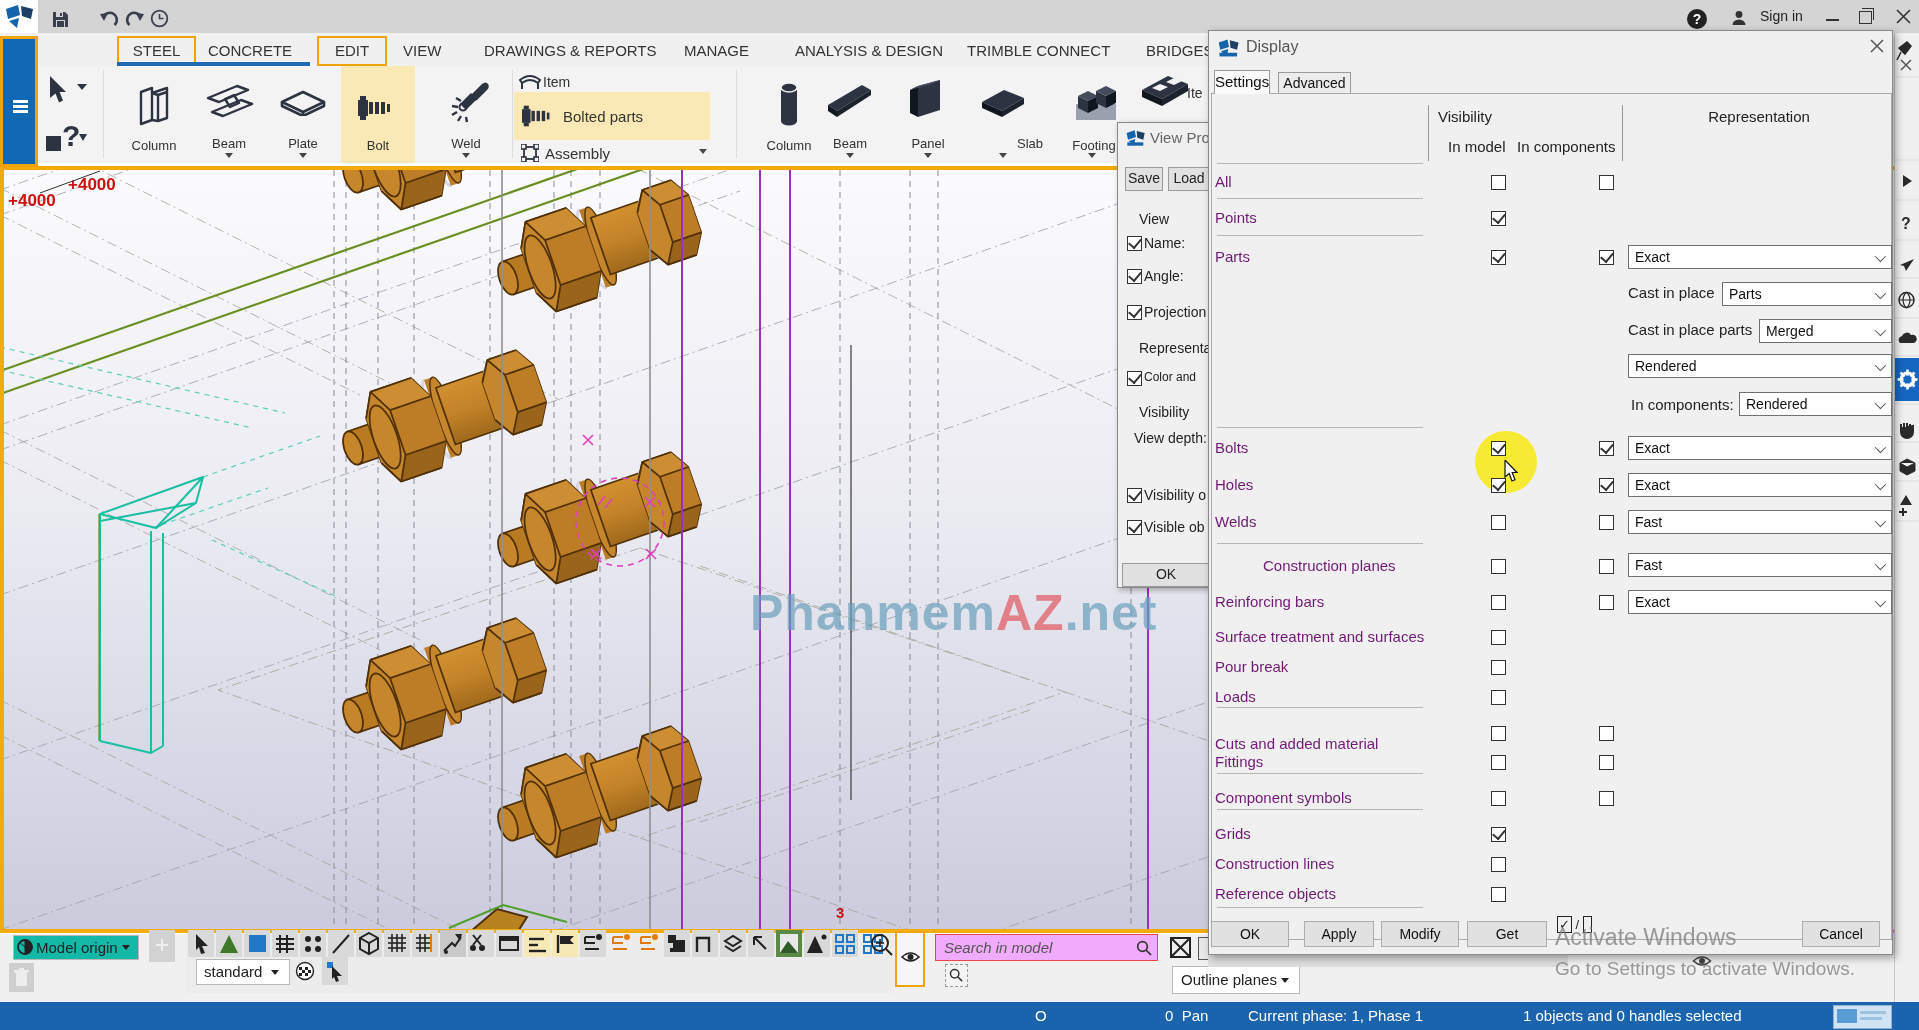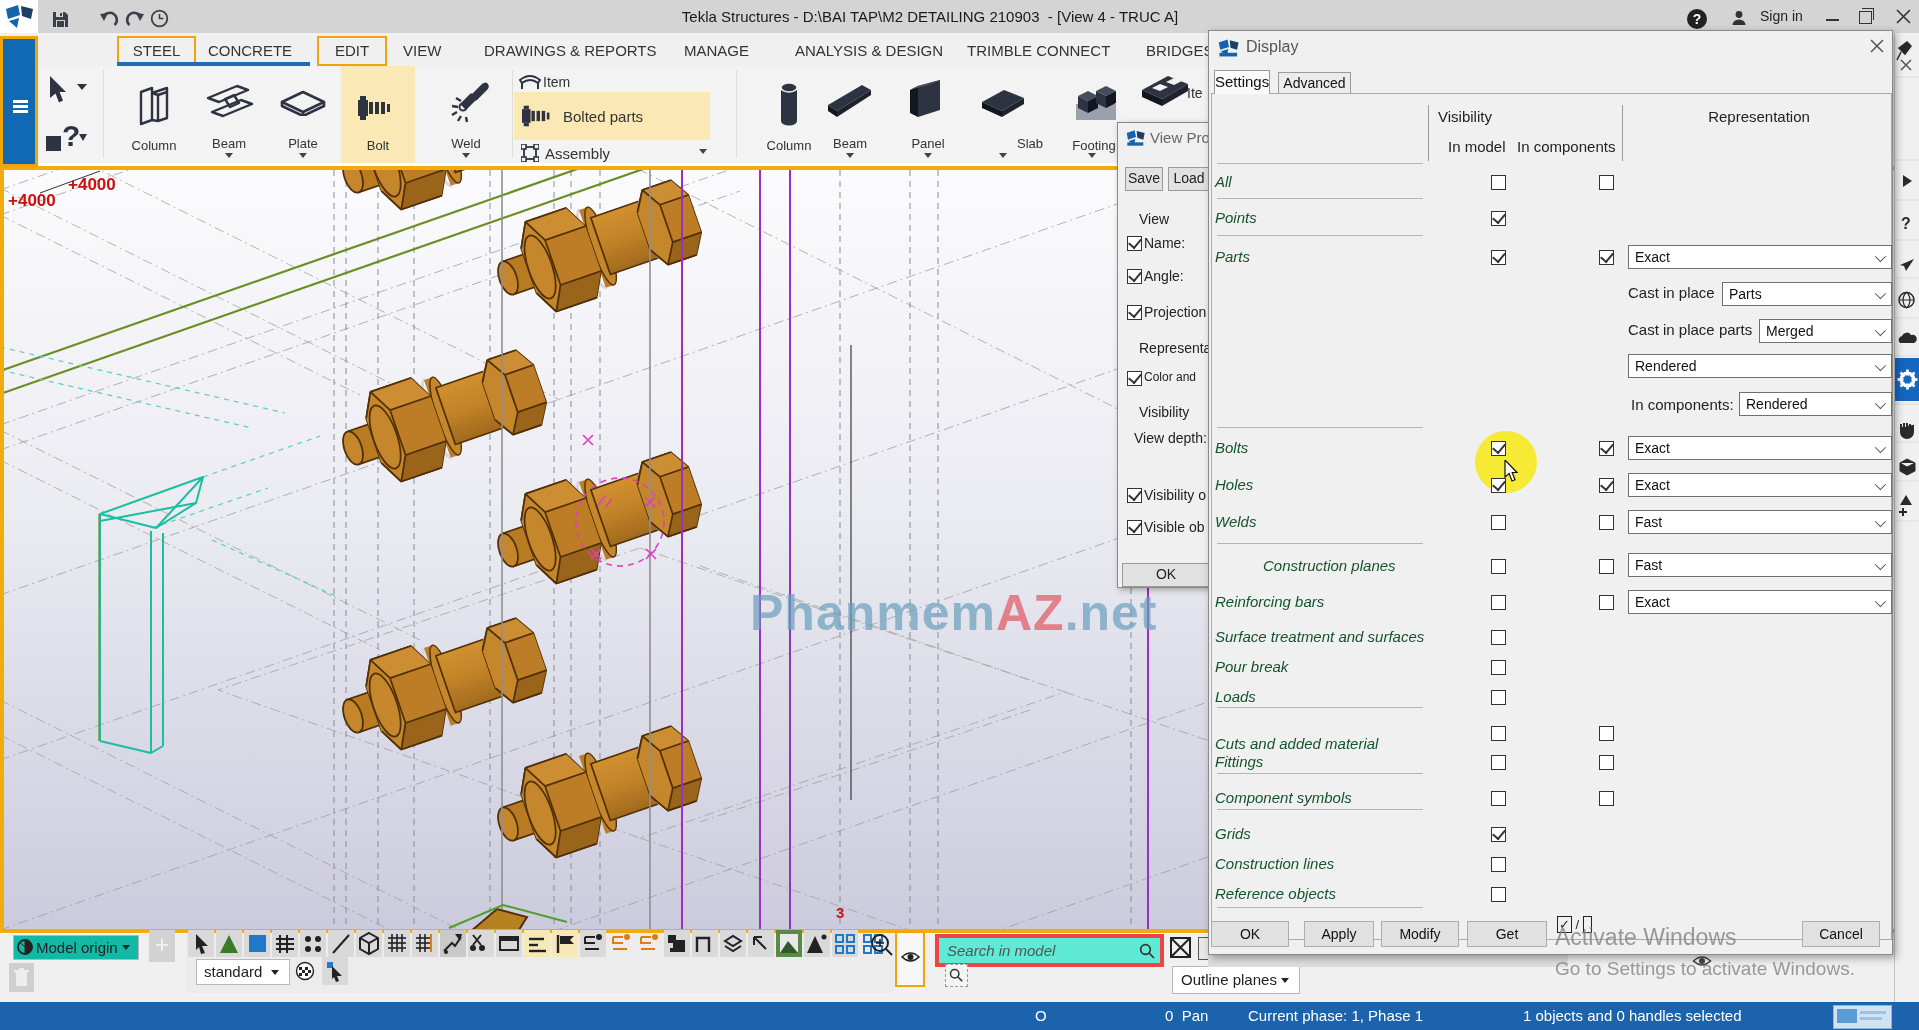--- a/index.html
+++ b/index.html
@@ -12,21 +12,21 @@
   #canvasarea{left:0;top:163px;width:1897px;height:771px;background:#fff;}
   #toolbar{left:0;top:934px;width:1894px;height:68px;background:#f0f0f0;}
   #statusbar{left:0;top:1002px;width:1919px;height:28px;background:#1b63ad;}
   #sidepanel{left:1894px;top:33px;width:25px;height:969px;background:#f0f0f0;border-left:1px solid #c8c8c8;}
   .tab{position:absolute;top:6px;height:24px;line-height:24px;font-size:15px;color:#333;}
   .rlabel{position:absolute;font-size:13px;color:#333;text-align:center;}
   .caret{position:absolute;width:0;height:0;border-left:4px solid transparent;border-right:4px solid transparent;border-top:5px solid #444;}
   .cb{position:absolute;width:15px;height:15px;background:#fff;border:1.5px solid #333;box-sizing:border-box;}
   .cb.ck::after{content:"";position:absolute;left:1px;top:1px;width:10px;height:6px;border-left:2px solid #333;border-bottom:2px solid #333;transform:rotate(-50deg);}
   .sep{position:absolute;left:8px;width:206px;height:1px;background:#b5b5b5;}
-  .rowlab{position:absolute;left:6px;font-size:15px;color:#14532d;white-space:nowrap;font-style:italic;}
+  .rowlab{position:absolute;left:6px;font-size:15px;color:#701a75;white-space:nowrap;}
   .dd{position:absolute;height:24px;background:#fff;border:1px solid #707070;box-sizing:border-box;font-size:14px;color:#111;line-height:22px;padding-left:6px;}
   .dd::after{content:"";position:absolute;right:8px;top:8px;width:7px;height:7px;border-right:1.6px solid #555;border-bottom:1.6px solid #555;transform:rotate(45deg) translateY(-2px);}
   .btn{position:absolute;height:26px;background:#e1e1e1;border:1px solid #adadad;box-sizing:border-box;font-size:14px;color:#111;text-align:center;line-height:24px;}
 </style>
 </head>
 <body>
 <div id="app">
   <div id="titlebar" class="abs">
     <div class="abs" style="left:0;top:0;width:38px;height:33px;background:#fff;"></div>
     <svg class="abs" style="left:5px;top:3px;" width="30" height="27" viewBox="0 0 30 27">
@@ -46,21 +46,20 @@
       <polygon points="0,4 8,3 4,11" fill="#3a3f4b"></polygon>
     </svg>
     <svg class="abs" style="left:125px;top:10px;" width="19" height="19" viewBox="0 0 19 19">
       <path d="M4.5,15 A7,7 0 1 1 15.8,7.5" fill="none" stroke="#3a3f4b" stroke-width="2.6"></path>
       <polygon points="19,4 11,3 15,11" fill="#3a3f4b"></polygon>
     </svg>
     <svg class="abs" style="left:150px;top:9px;" width="19" height="19" viewBox="0 0 19 19">
       <circle cx="9.5" cy="9.5" r="7.8" fill="none" stroke="#3a3f4b" stroke-width="1.8"></circle>
       <path d="M9.5,5 v4.5 h4" fill="none" stroke="#3a3f4b" stroke-width="1.6"></path>
     </svg>
-    <div class="abs" style="left:560px;top:8px;width:740px;text-align:center;font-size:15px;color:#1a1a1a;">Tekla Structures - D:\BAI TAP\M2 DETAILING 210903&nbsp; - [View 4 - TRUC A]</div>
     <div class="abs" style="left:1687px;top:9px;width:20px;height:20px;border-radius:50%;background:#222;color:#fff;font-size:14px;font-weight:bold;text-align:center;line-height:20px;">?</div>
     <svg class="abs" style="left:1730px;top:9px;" width="18" height="18" viewBox="0 0 18 18">
       <circle cx="9" cy="5.5" r="3.4" fill="#333"></circle>
         <path d="M2.5,16 a6.5,5.5 0 0 1 13,0 z" fill="#333"></path>
     </svg>
     <div class="abs" style="left:1760px;top:8px;font-size:14px;color:#222;">Sign in</div>
     <div class="abs" style="left:1826px;top:19px;width:13px;height:2px;background:#333;"></div>
     <div class="abs" style="left:1859px;top:11px;width:11px;height:11px;border:1.5px solid #333;"></div>
     <div class="abs" style="left:1862px;top:8px;width:11px;height:11px;border:1.5px solid #333;border-left:none;border-bottom:none;"></div>
     <svg class="abs" style="left:1896px;top:9px;" width="15" height="15" viewBox="0 0 15 15">
@@ -529,21 +528,21 @@
       <svg class="abs" style="left:9px;top:9px;" width="14" height="16" viewBox="0 0 14 16">
           <polygon points="1,0 11,10 6,10 8,15 5,16 3,11 1,13" fill="#222"></polygon>
         </svg>
     </div>
     <div class="abs" style="left:895px;top:-3px;width:30px;height:56px;background:#f7f7f7;border:2px solid #f0a30a;box-sizing:border-box;">
       <svg class="abs" style="left:4px;top:17px;" width="19" height="14" viewBox="0 0 19 14">
         <path d="M1,7 Q9.5,-1 18,7 Q9.5,15 1,7 z" fill="none" stroke="#222" stroke-width="1.6"></path>
         <circle cx="9.5" cy="7" r="3" fill="#222"></circle>
       </svg>
     </div>
-    <div class="abs" style="left:935px;top:0px;width:221px;height:25px;background:#5eead4;border:4px solid #ef4444;">
+    <div class="abs" style="left:935px;top:0px;width:221px;height:25px;background:#f0abfc;border:1px solid #ef4444;">
       <span class="abs" style="left:8px;top:4px;font-size:15px;color:#555;font-style:italic;">Search in model</span>
       <svg class="abs" style="left:200px;top:5px;" width="16" height="16" viewBox="0 0 16 16">
         <circle cx="6.5" cy="6.5" r="4.8" fill="none" stroke="#333" stroke-width="1.7"></circle>
           <line x1="10" y1="10" x2="15" y2="15" stroke="#333" stroke-width="1.7"></line>
       </svg>
     </div>
     <div class="abs" style="left:945px;top:30px;width:21px;height:21px;background:#f4f4f4;border:1px dashed #999;">
       <svg class="abs" style="left:3px;top:3px;" width="14" height="14" viewBox="0 0 16 16">
         <circle cx="6.5" cy="6.5" r="4.8" fill="none" stroke="#333" stroke-width="1.7"></circle>
           <line x1="10" y1="10" x2="15" y2="15" stroke="#333" stroke-width="1.7"></line>

